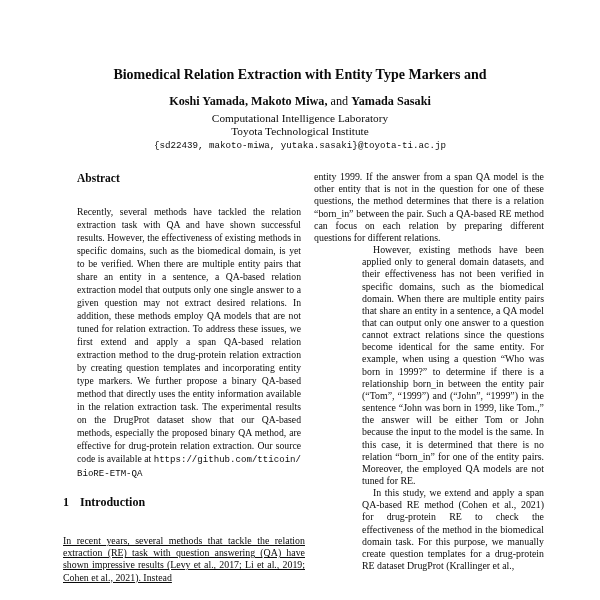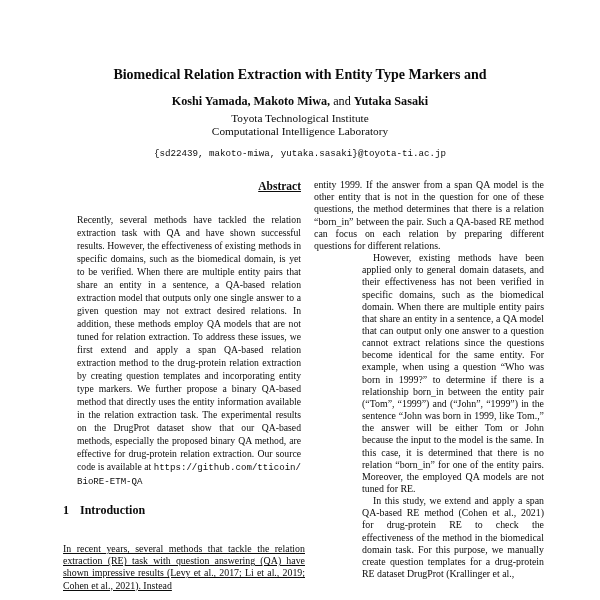--- a/index.html
+++ b/index.html
@@ -16,21 +16,21 @@
     border-radius: 22px;
   }
   .header { text-align: center; padding-top: 66px; }
   .title-line { font-size: 14px; font-weight: 700; line-height: 17.5px; }
   .authors-line { margin-top: 10px; font-size: 12.2px; line-height: 15px; }
   .author-bold { font-weight: 700; }
   .and-connector { font-weight: 400; }
   .affiliation { margin-top: 3px; }
   .affiliation-line { font-size: 11.3px; line-height: 13.8px; }
   .email-line {
-    margin-top: 9px;
+    margin-top: 1px;
     font-family: "Liberation Mono", "DejaVu Sans Mono", monospace;
     font-size: 9.2px;
     line-height: 11px;
   }
   .columns {
     display: flex;
     margin-top: 20px;
     padding-left: 63px;
     padding-right: 56px;
     gap: 9px;
@@ -38,25 +38,24 @@
   }
   .col-left { width: 242px; }
   .col-right {
     width: 230px;
     font-size: 9.9px;
     line-height: 12.15px;
     text-align: justify;
   }
   .abstract-block { padding-left: 14px; padding-right: 4px; }
   .abstract-heading {
-    text-align: right;
+    text-align: left;
     font-weight: 700;
     font-size: 11.5px;
     line-height: 14px;
-    text-decoration: underline;
   }
   .abstract-body {
     margin-top: 20px;
     font-size: 9.7px;
     line-height: 13px;
     text-align: justify;
   }
   .mono {
     font-family: "Liberation Mono", "DejaVu Sans Mono", monospace;
     font-size: 9.1px;
@@ -80,24 +79,24 @@
   .para { text-align: justify; }
   .para-indent { text-indent: 11px; margin-left: 48px; }
 </style>
 </head>
 <body>
 
 <div class="page">
 
   <div class="header">
     <div class="title-line">Biomedical Relation Extraction with Entity Type Markers and</div>
-    <div class="authors-line"><span class="author-bold">Koshi Yamada, Makoto Miwa,</span><span class="and-connector"> and </span><span class="author-bold">Yutaka Sasaki</span></div>
+    <div class="authors-line"><span class="author-bold">Koshi Yamada, Makoto Miwa,</span><span class="and-connector"> and </span><span class="author-bold">Yamada Sasaki</span></div>
     <div class="affiliation">
+      <div class="affiliation-line">Computational Intelligence Laboratory</div>
       <div class="affiliation-line">Toyota Technological Institute</div>
-      <div class="affiliation-line">Computational Intelligence Laboratory</div>
     </div>
     <div class="email-line">{sd22439, makoto-miwa, yutaka.sasaki}@toyota-ti.ac.jp</div>
   </div>
 
   <div class="columns">
 
     <div class="col-left">
       <div class="abstract-block">
         <div class="abstract-heading">Abstract</div>
         <div class="abstract-body"><span>Recently, several methods have tackled the relation extraction task with QA and have shown successful results. However, the effectiveness of existing methods in specific domains, such as the biomedical domain, is yet to be verified. When there are multiple entity pairs that share an entity in a sentence, a QA-based relation extraction model that outputs only one single answer to a given question may not extract desired relations. In addition, these methods employ QA models that are not tuned for relation extraction. To address these issues, we first extend and apply a span QA-based relation extraction method to the drug-protein relation extraction by creating question templates and incorporating entity type markers. We further propose a binary QA-based method that directly uses the entity information available in the relation extraction task. The experimental results on the DrugProt dataset show that our QA-based methods, especially the proposed binary QA method, are effective for drug-protein relation extraction. Our source code is available at</span>

